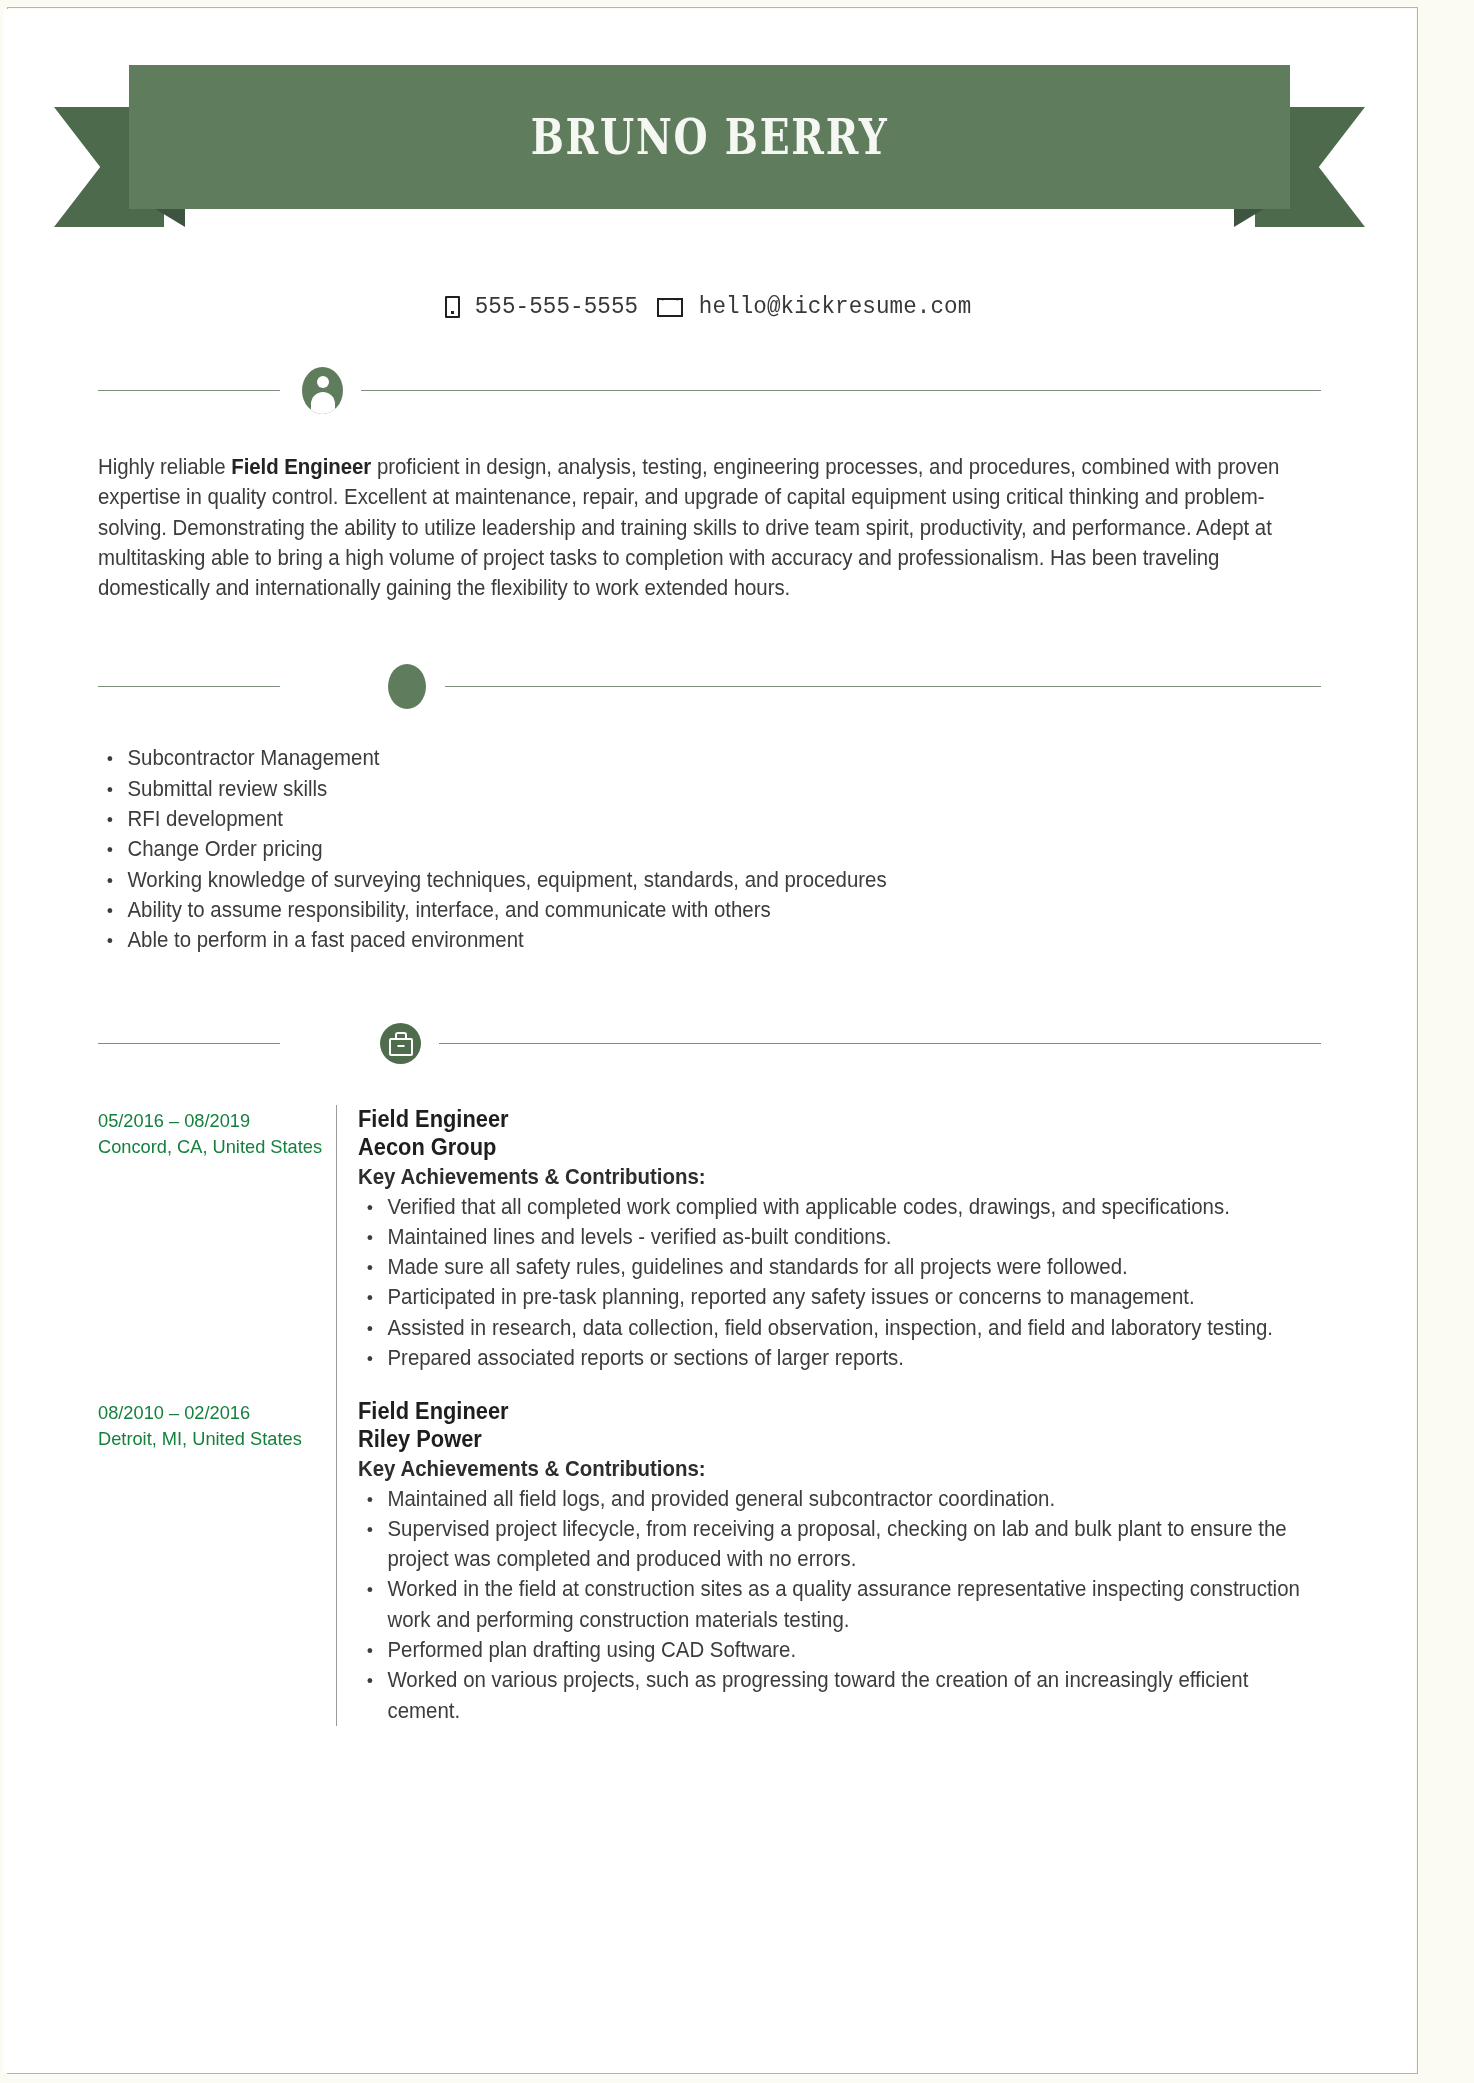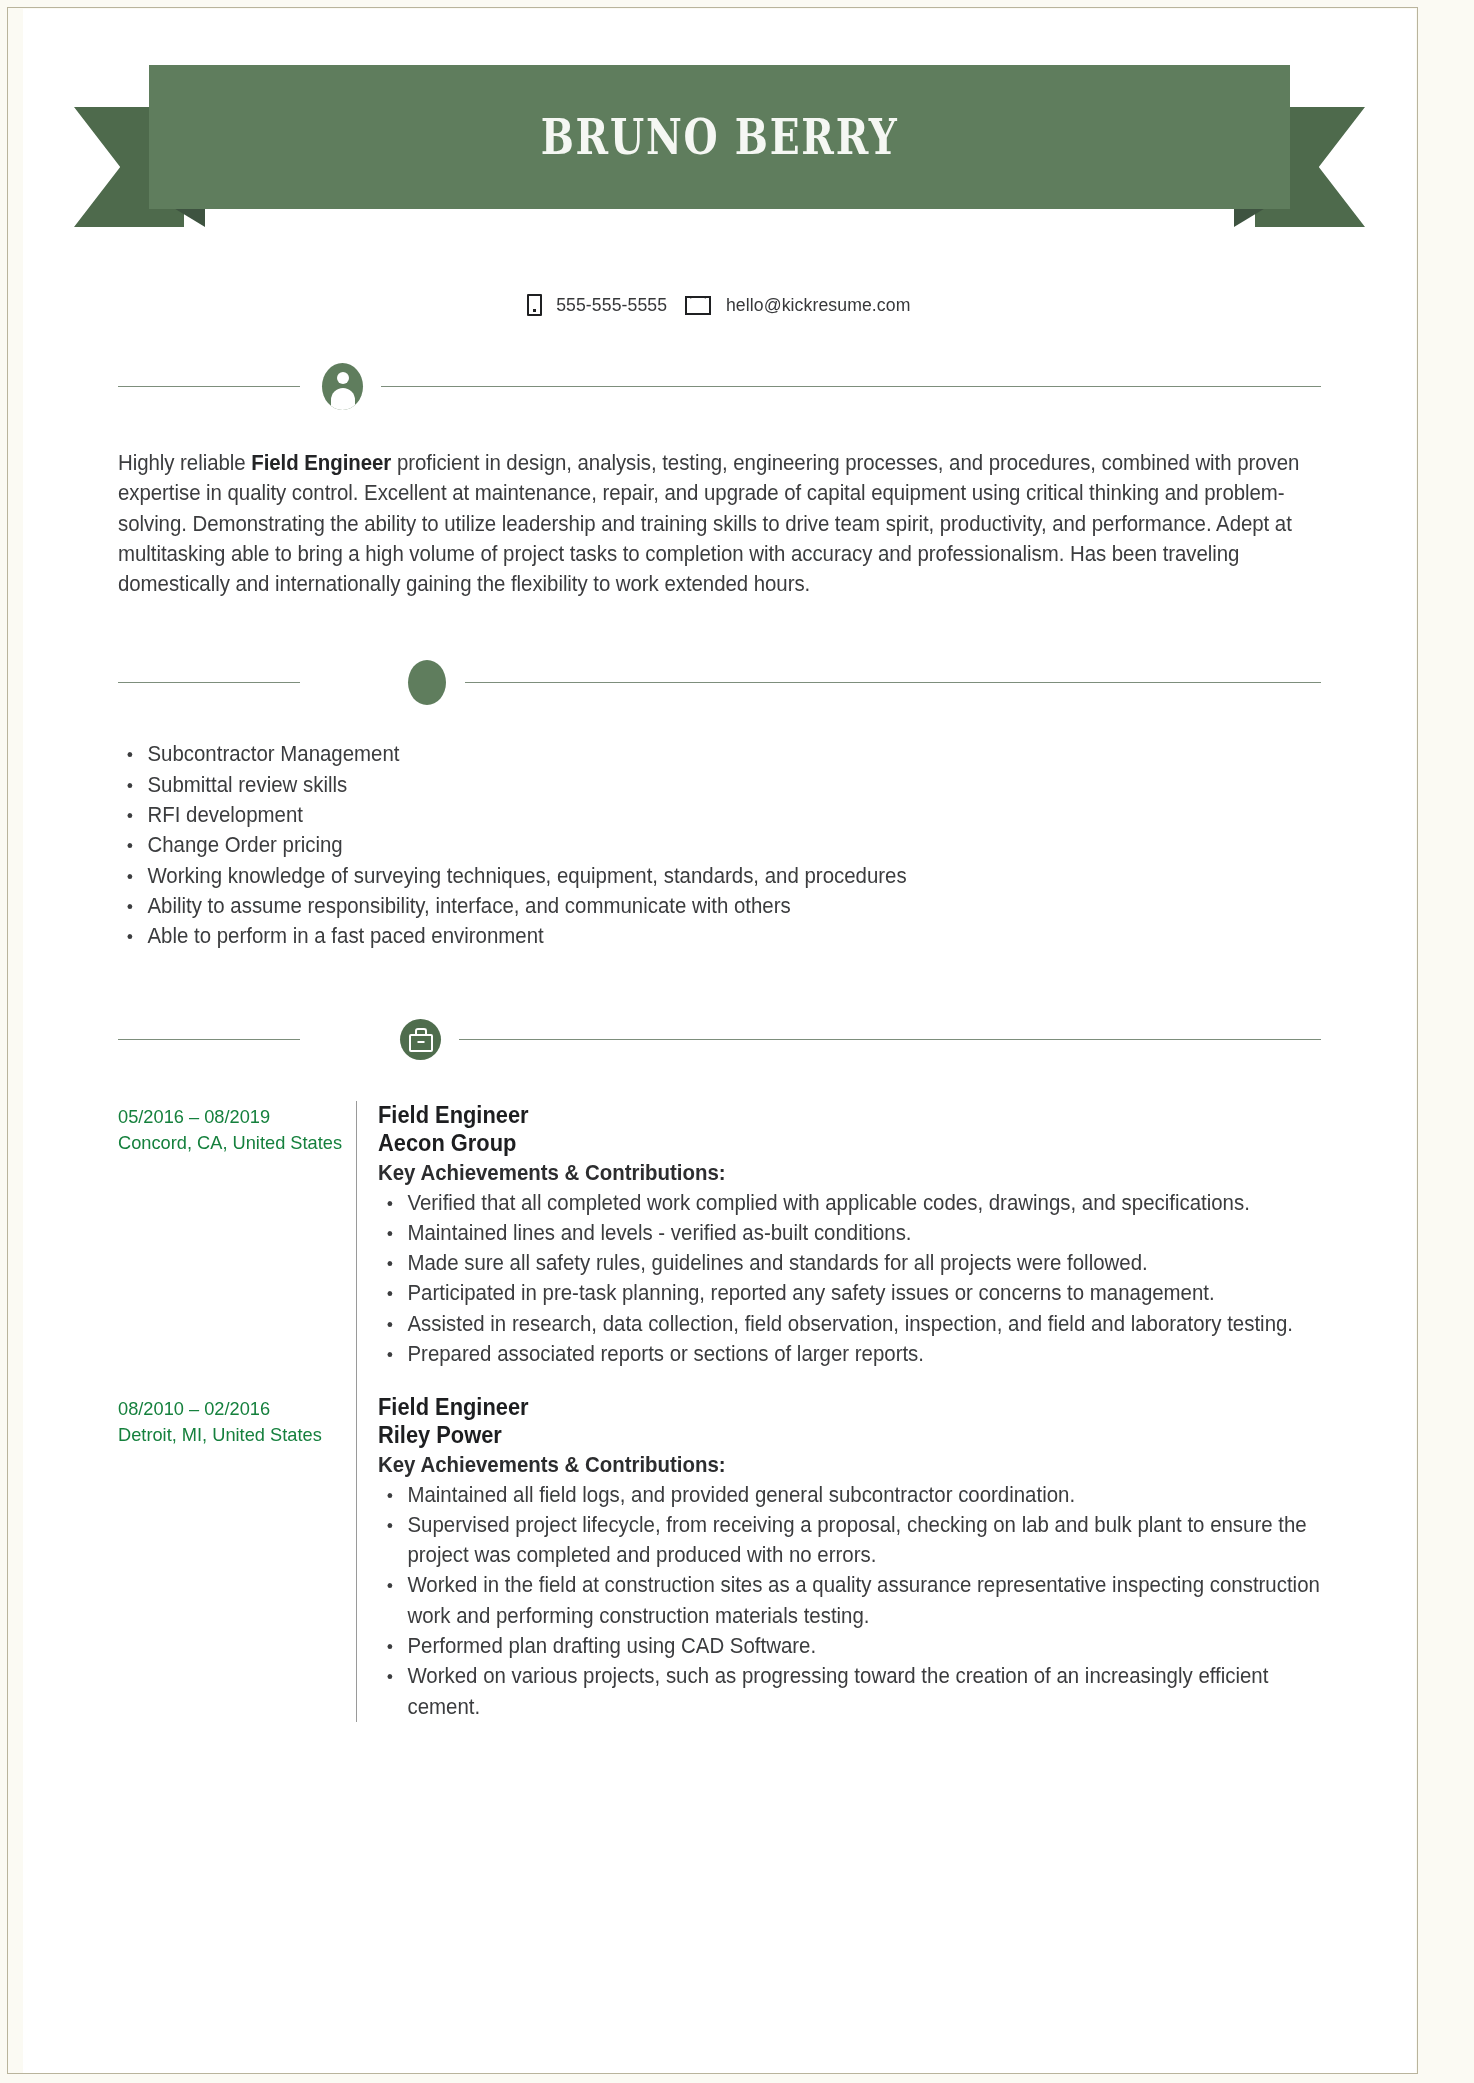--- a/index.html
+++ b/index.html
@@ -14,21 +14,21 @@
     font-family: "Liberation Sans", sans-serif;
     -webkit-font-smoothing: antialiased;
   }
 
   
   .page-outer {
     position: relative;
     width: 1426px;
     height: 2083px;
     background: #fbfaf3;
-    padding: 9px 10px 10px 23px;
+    padding: 9px 10px 10px 3px;
   }
   .page-border {
     position: absolute;
     left: 7px; top: 7px; right: 8px; bottom: 9px;
     border: 1px solid #b9b49c;
     pointer-events: none;
   }
   .page {
     position: relative;
     width: 100%;
@@ -85,23 +85,24 @@
     white-space: nowrap;
   }
 
   
   .contact-row {
     display: flex;
     align-items: center;
     justify-content: center;
     gap: 17px;
     margin-top: 44px;
-    font-size: 18px;
+    font-size: 23px;
     color: #37383a;
     letter-spacing: 0.1px;
+    font-family: Liberation Mono, monospace;
   }
   .contact-item { display: flex; align-items: center; gap: 13px; }
   .contact-item .txt { transform: scaleX(0.98); }
 
   .icon-phone {
     width: 15px; height: 22px;
     border: 2px solid #1f2022;
     border-radius: 1px;
     position: relative;
   }

